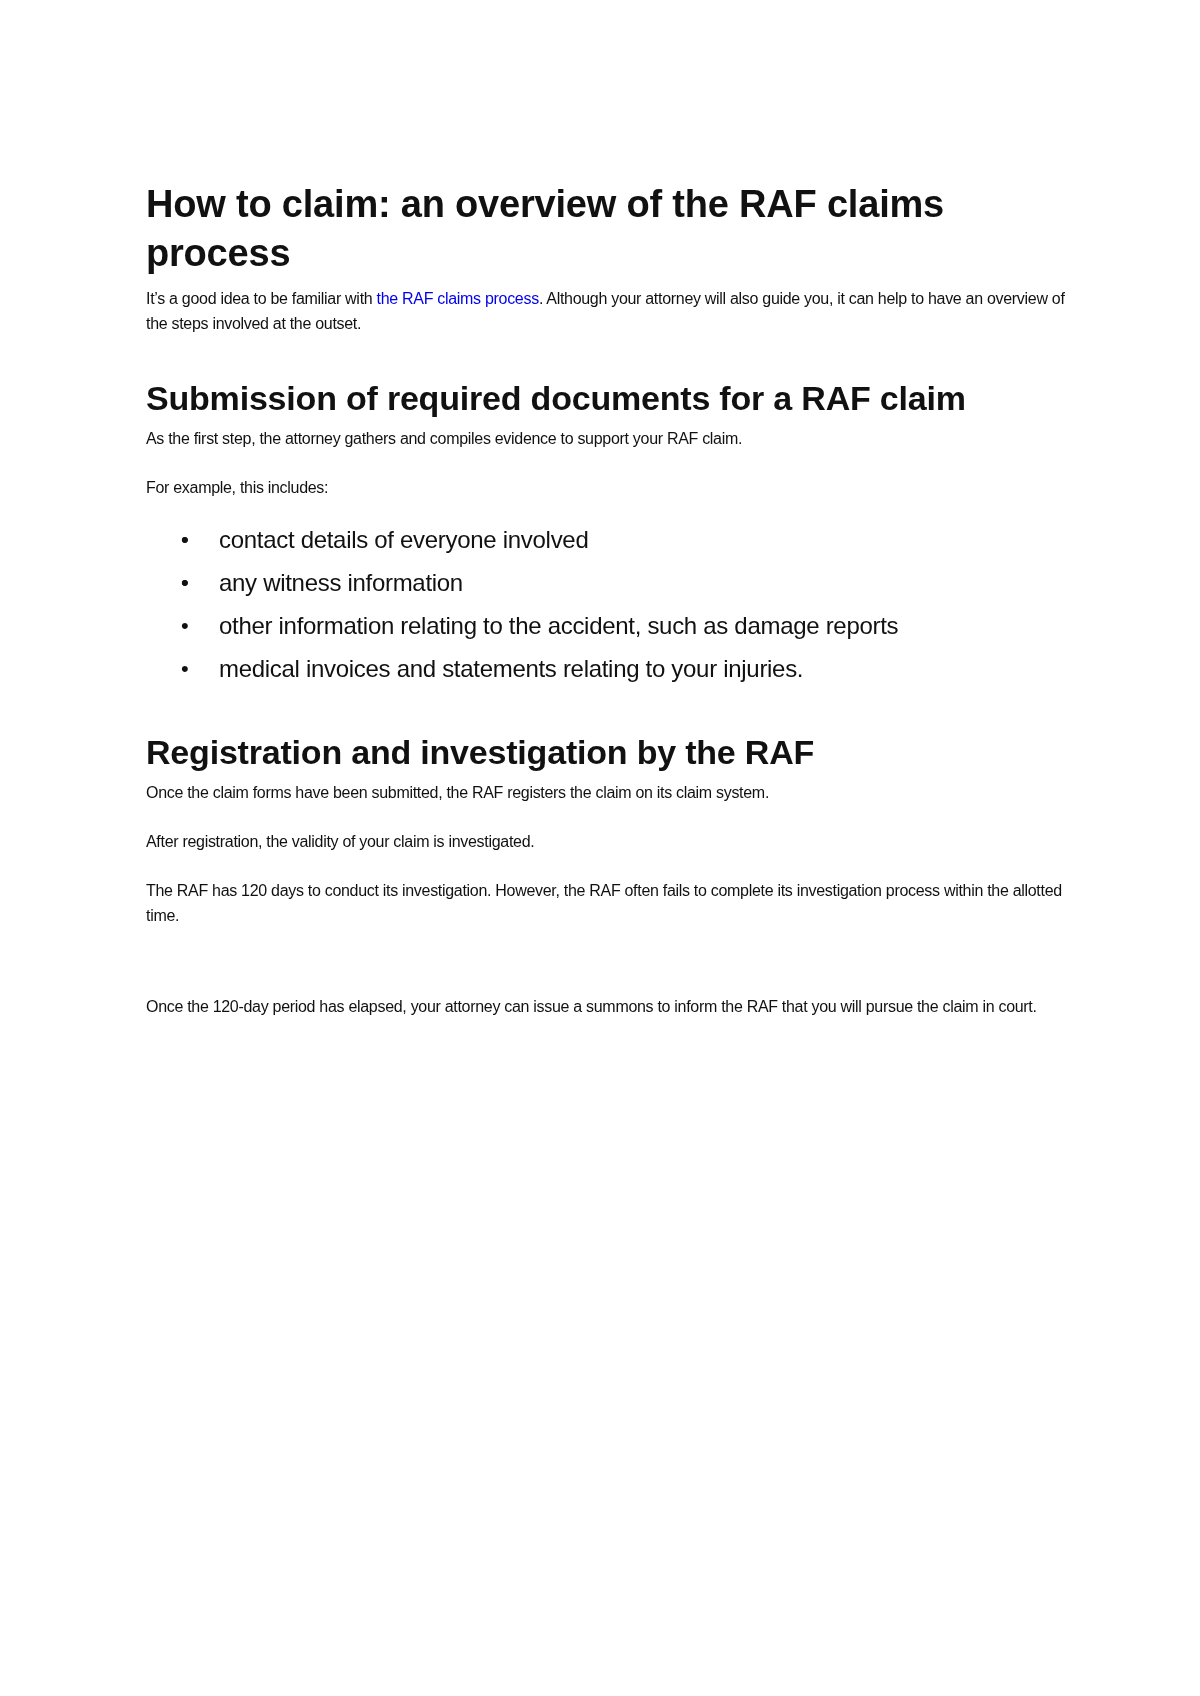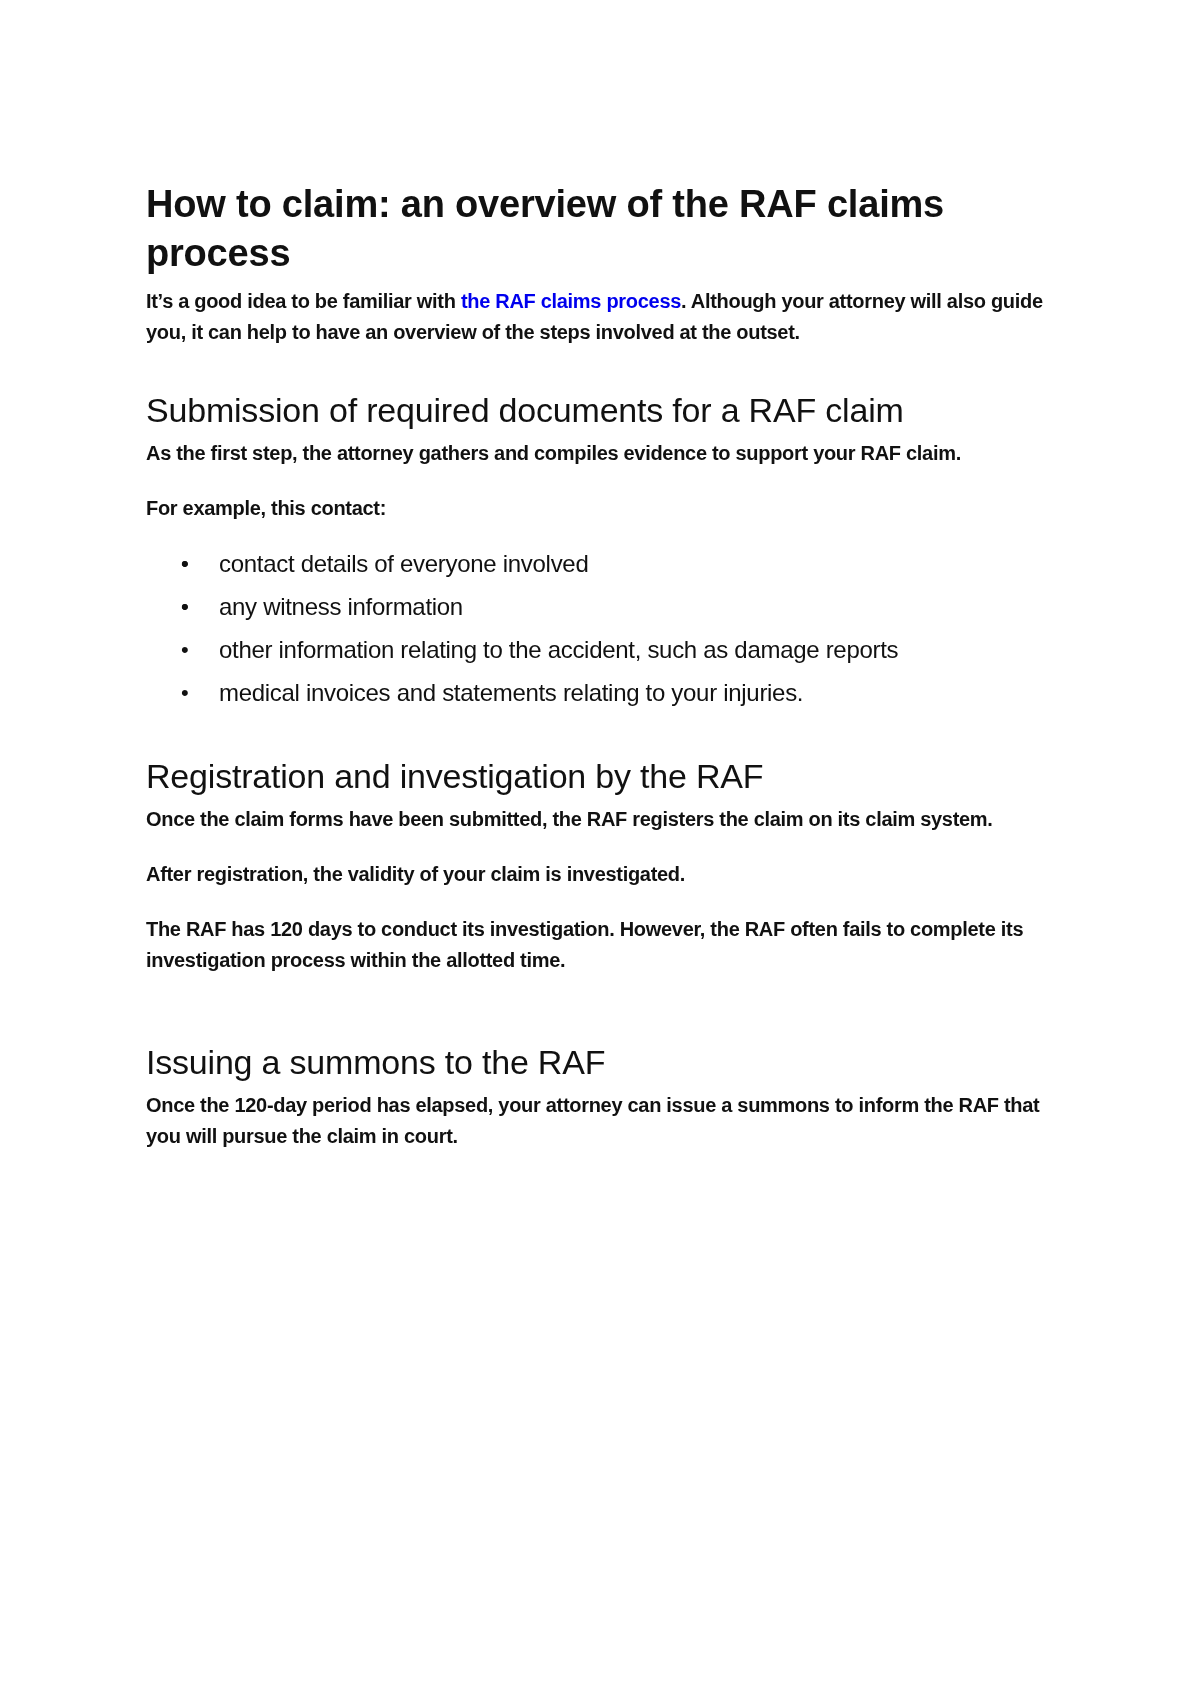--- a/index.html
+++ b/index.html
@@ -6,25 +6,25 @@
     body { width: 1200px; height: 1696px; position: relative; overflow: hidden; }
     .page {
       position: absolute; left: 146px; top: 180px; width: 920px;
       font-family: "Liberation Sans", sans-serif; color: #111111;
     }
     .doc-title {
       font-size: 38px; line-height: 49px; font-weight: bold; margin: 0 0 8px 0;
       letter-spacing: -0.2px;
     }
     h2 {
-      font-size: 34px; line-height: 40px; font-weight: normal; margin: 0 0 8px 0;
+      font-size: 34px; line-height: 40px; font-weight: bold; margin: 0 0 8px 0;
       letter-spacing: -0.2px;
     }
     p {
-      font-size: 20px; line-height: 31px; margin: 0; letter-spacing: -0.3px; font-weight: bold;
+      font-size: 16px; line-height: 25px; margin: 0; letter-spacing: -0.3px;
     }
     a { color: #0000ee; text-decoration: none; }
     .gap-sm { height: 24px; }
     .gap-section { height: 42px; }
     ul { list-style: none; margin: 24px 0 0 0; padding: 0; }
     ul li {
       font-size: 24px; line-height: 31px; margin: 0 0 12px 0; padding-left: 73px;
       position: relative; letter-spacing: -0.3px;
     }
     ul li .bullet { position: absolute; left: 35px; top: 0; font-size: 22px; }
@@ -33,35 +33,34 @@
 <body>
 
 <div class="page">
   <h1 class="doc-title">How to claim: an overview of the RAF claims process</h1>
   <p><span>It’s a good idea to be familiar with </span><a href="#">the RAF claims process</a><span>. Although your attorney will also guide you, it can help to have an overview of the steps involved at the outset.</span></p>
 
   <div class="gap-section"></div>
   <h2>Submission of required documents for a RAF claim</h2>
   <p>As the first step, the attorney gathers and compiles evidence to support your RAF claim.</p>
   <div class="gap-sm"></div>
-  <p>For example, this contact:</p>
+  <p>For example, this includes:</p>
   <ul>
     <li><span class="bullet">•</span></li>
     <li><span class="bullet">•</span><span>contact details of everyone involved</span></li>
     <li><span class="bullet">•</span></li>
     <li><span class="bullet">•</span><span>any witness information</span></li>
     <li><span class="bullet">•</span><span>other information relating to the accident, such as damage reports</span></li>
     <li style="margin-bottom:6px"><span class="bullet">•</span><span>medical invoices and statements relating to your injuries.</span></li>
   </ul>
 
   <div class="gap-section"></div>
   <h2>Registration and investigation by the RAF</h2>
   <p>Once the claim forms have been submitted, the RAF registers the claim on its claim system.</p>
   <div class="gap-sm"></div>
   <p>After registration, the validity of your claim is investigated.</p>
   <div class="gap-sm"></div>
   <p>The RAF has 120 days to conduct its investigation. However, the RAF often fails to complete its investigation process within the allotted time.</p>
   <div class="gap-sm"></div>
 
   <div class="gap-section"></div>
-  <h2>Issuing a summons to the RAF</h2>
   <p>Once the 120-day period has elapsed, your attorney can issue a summons to inform the RAF that you will pursue the claim in court.</p>
 </div>
 
 </body></html>

